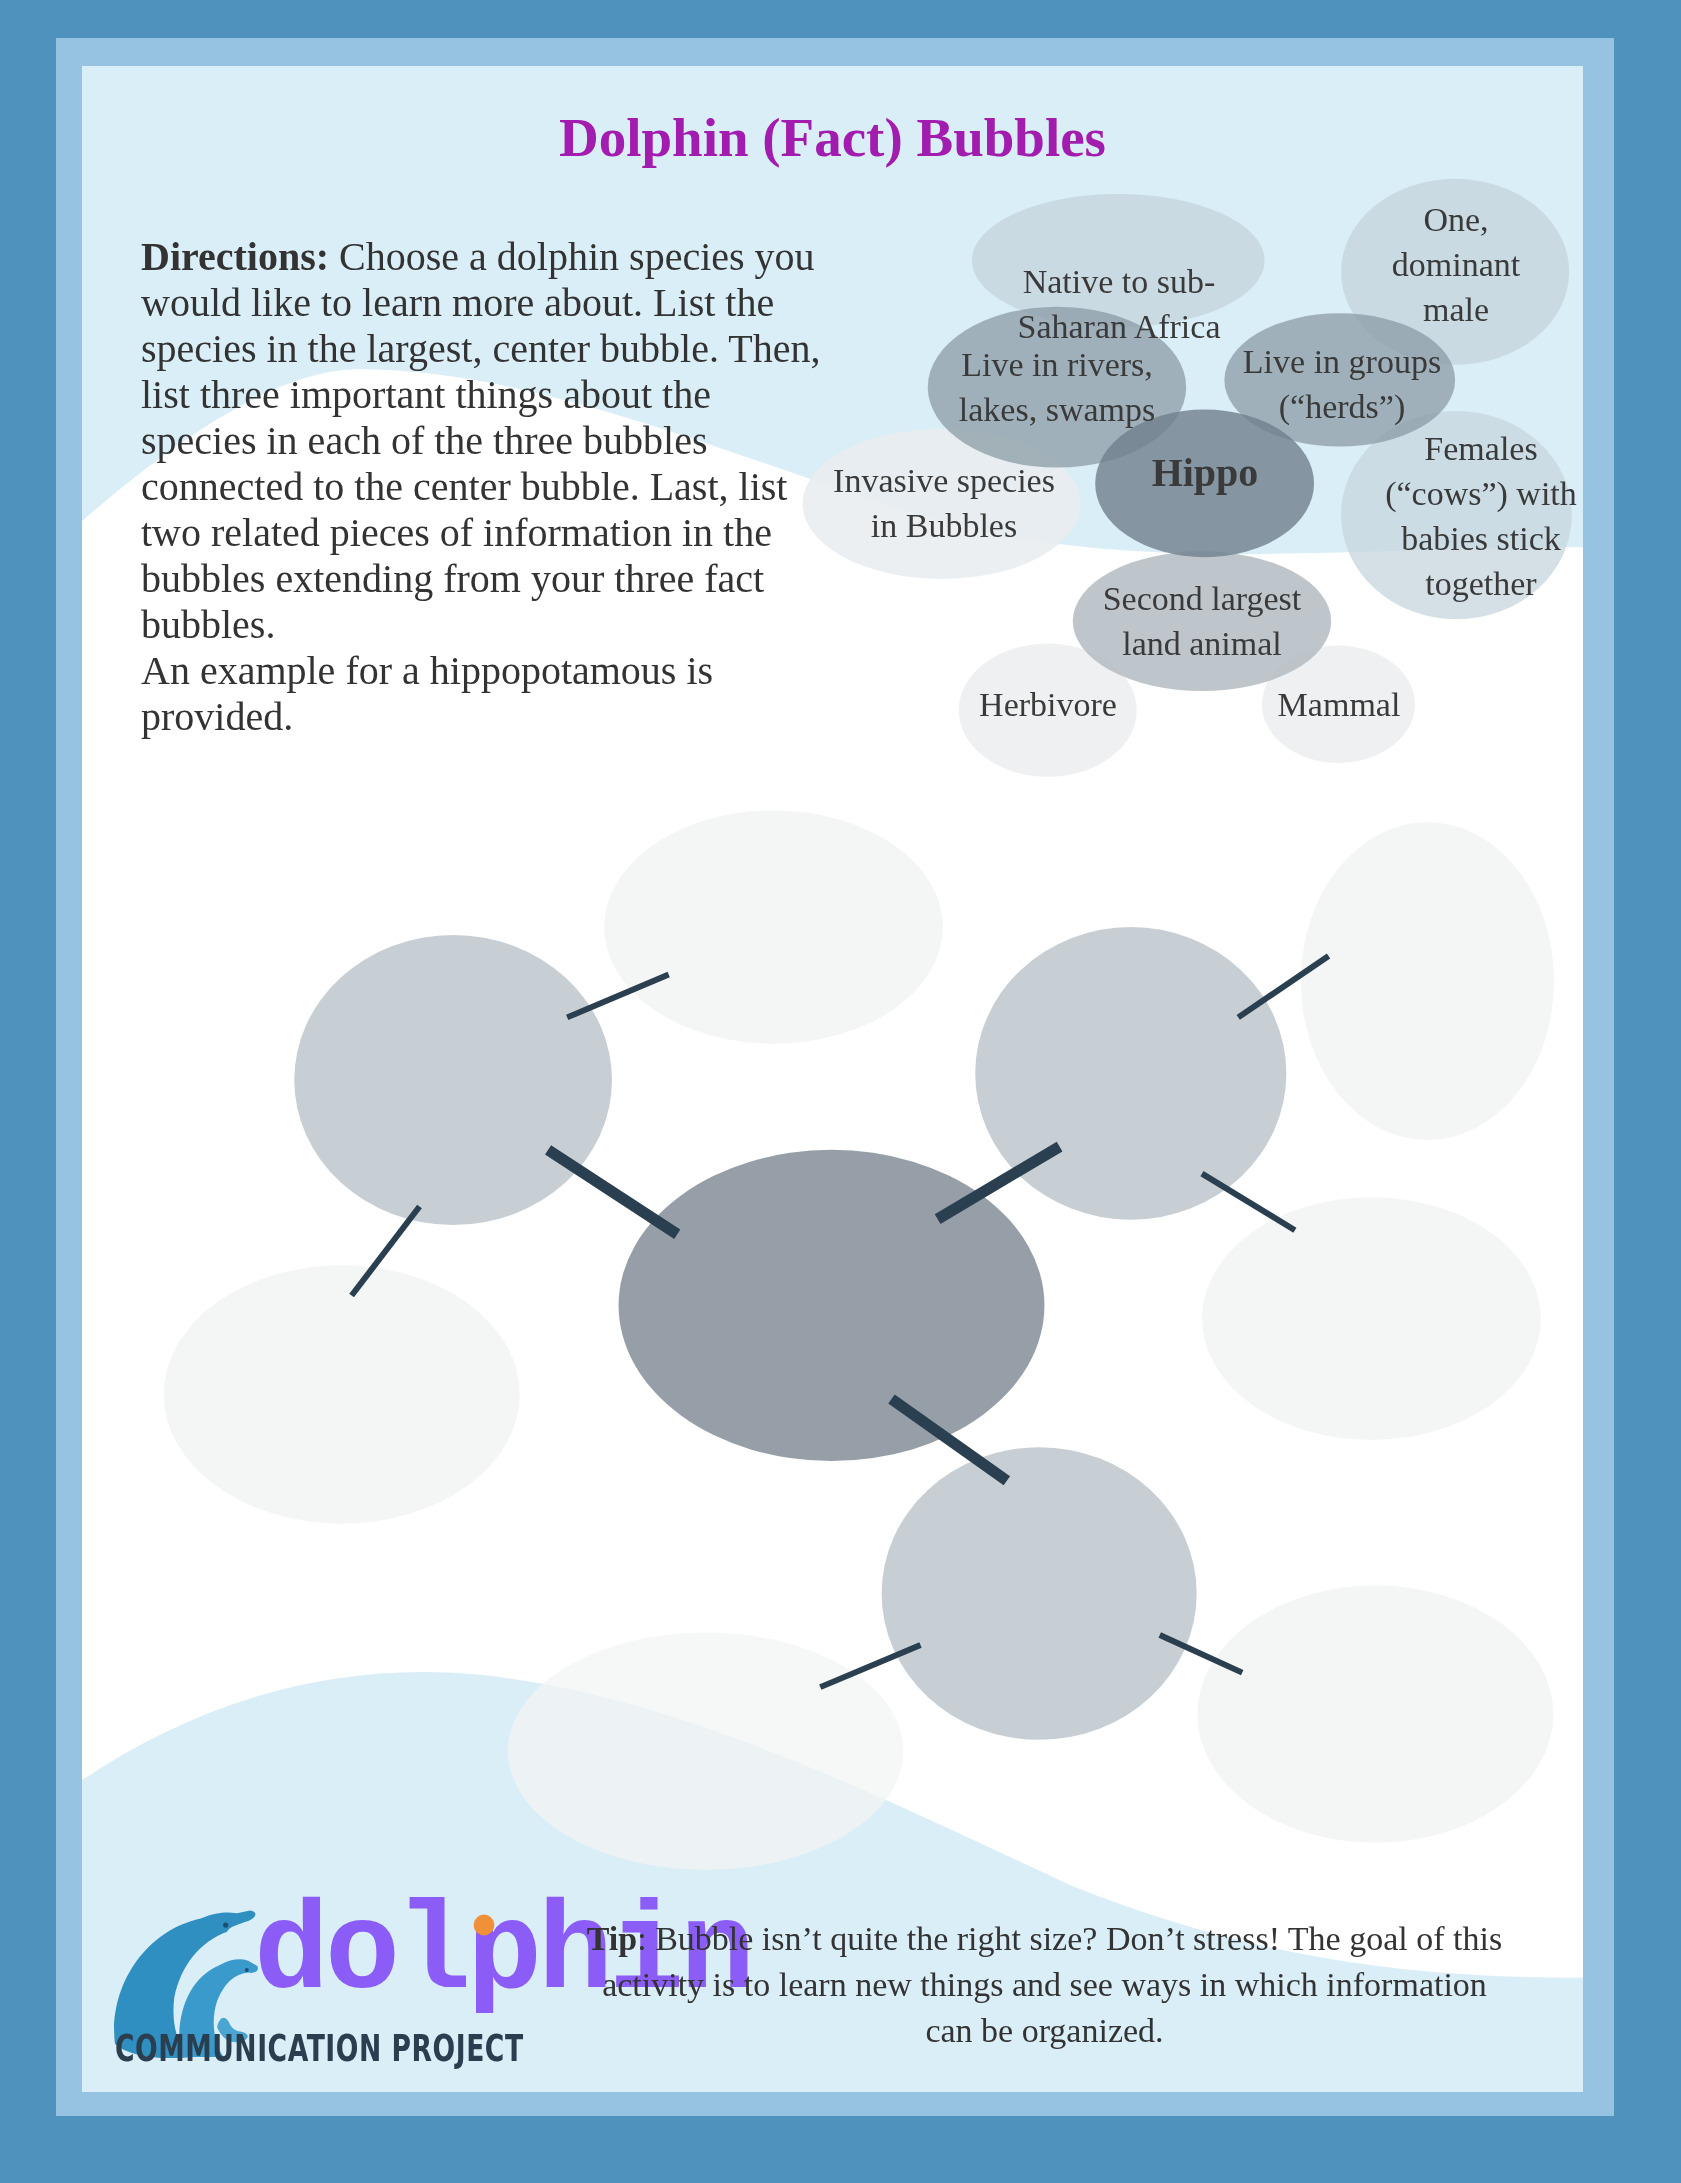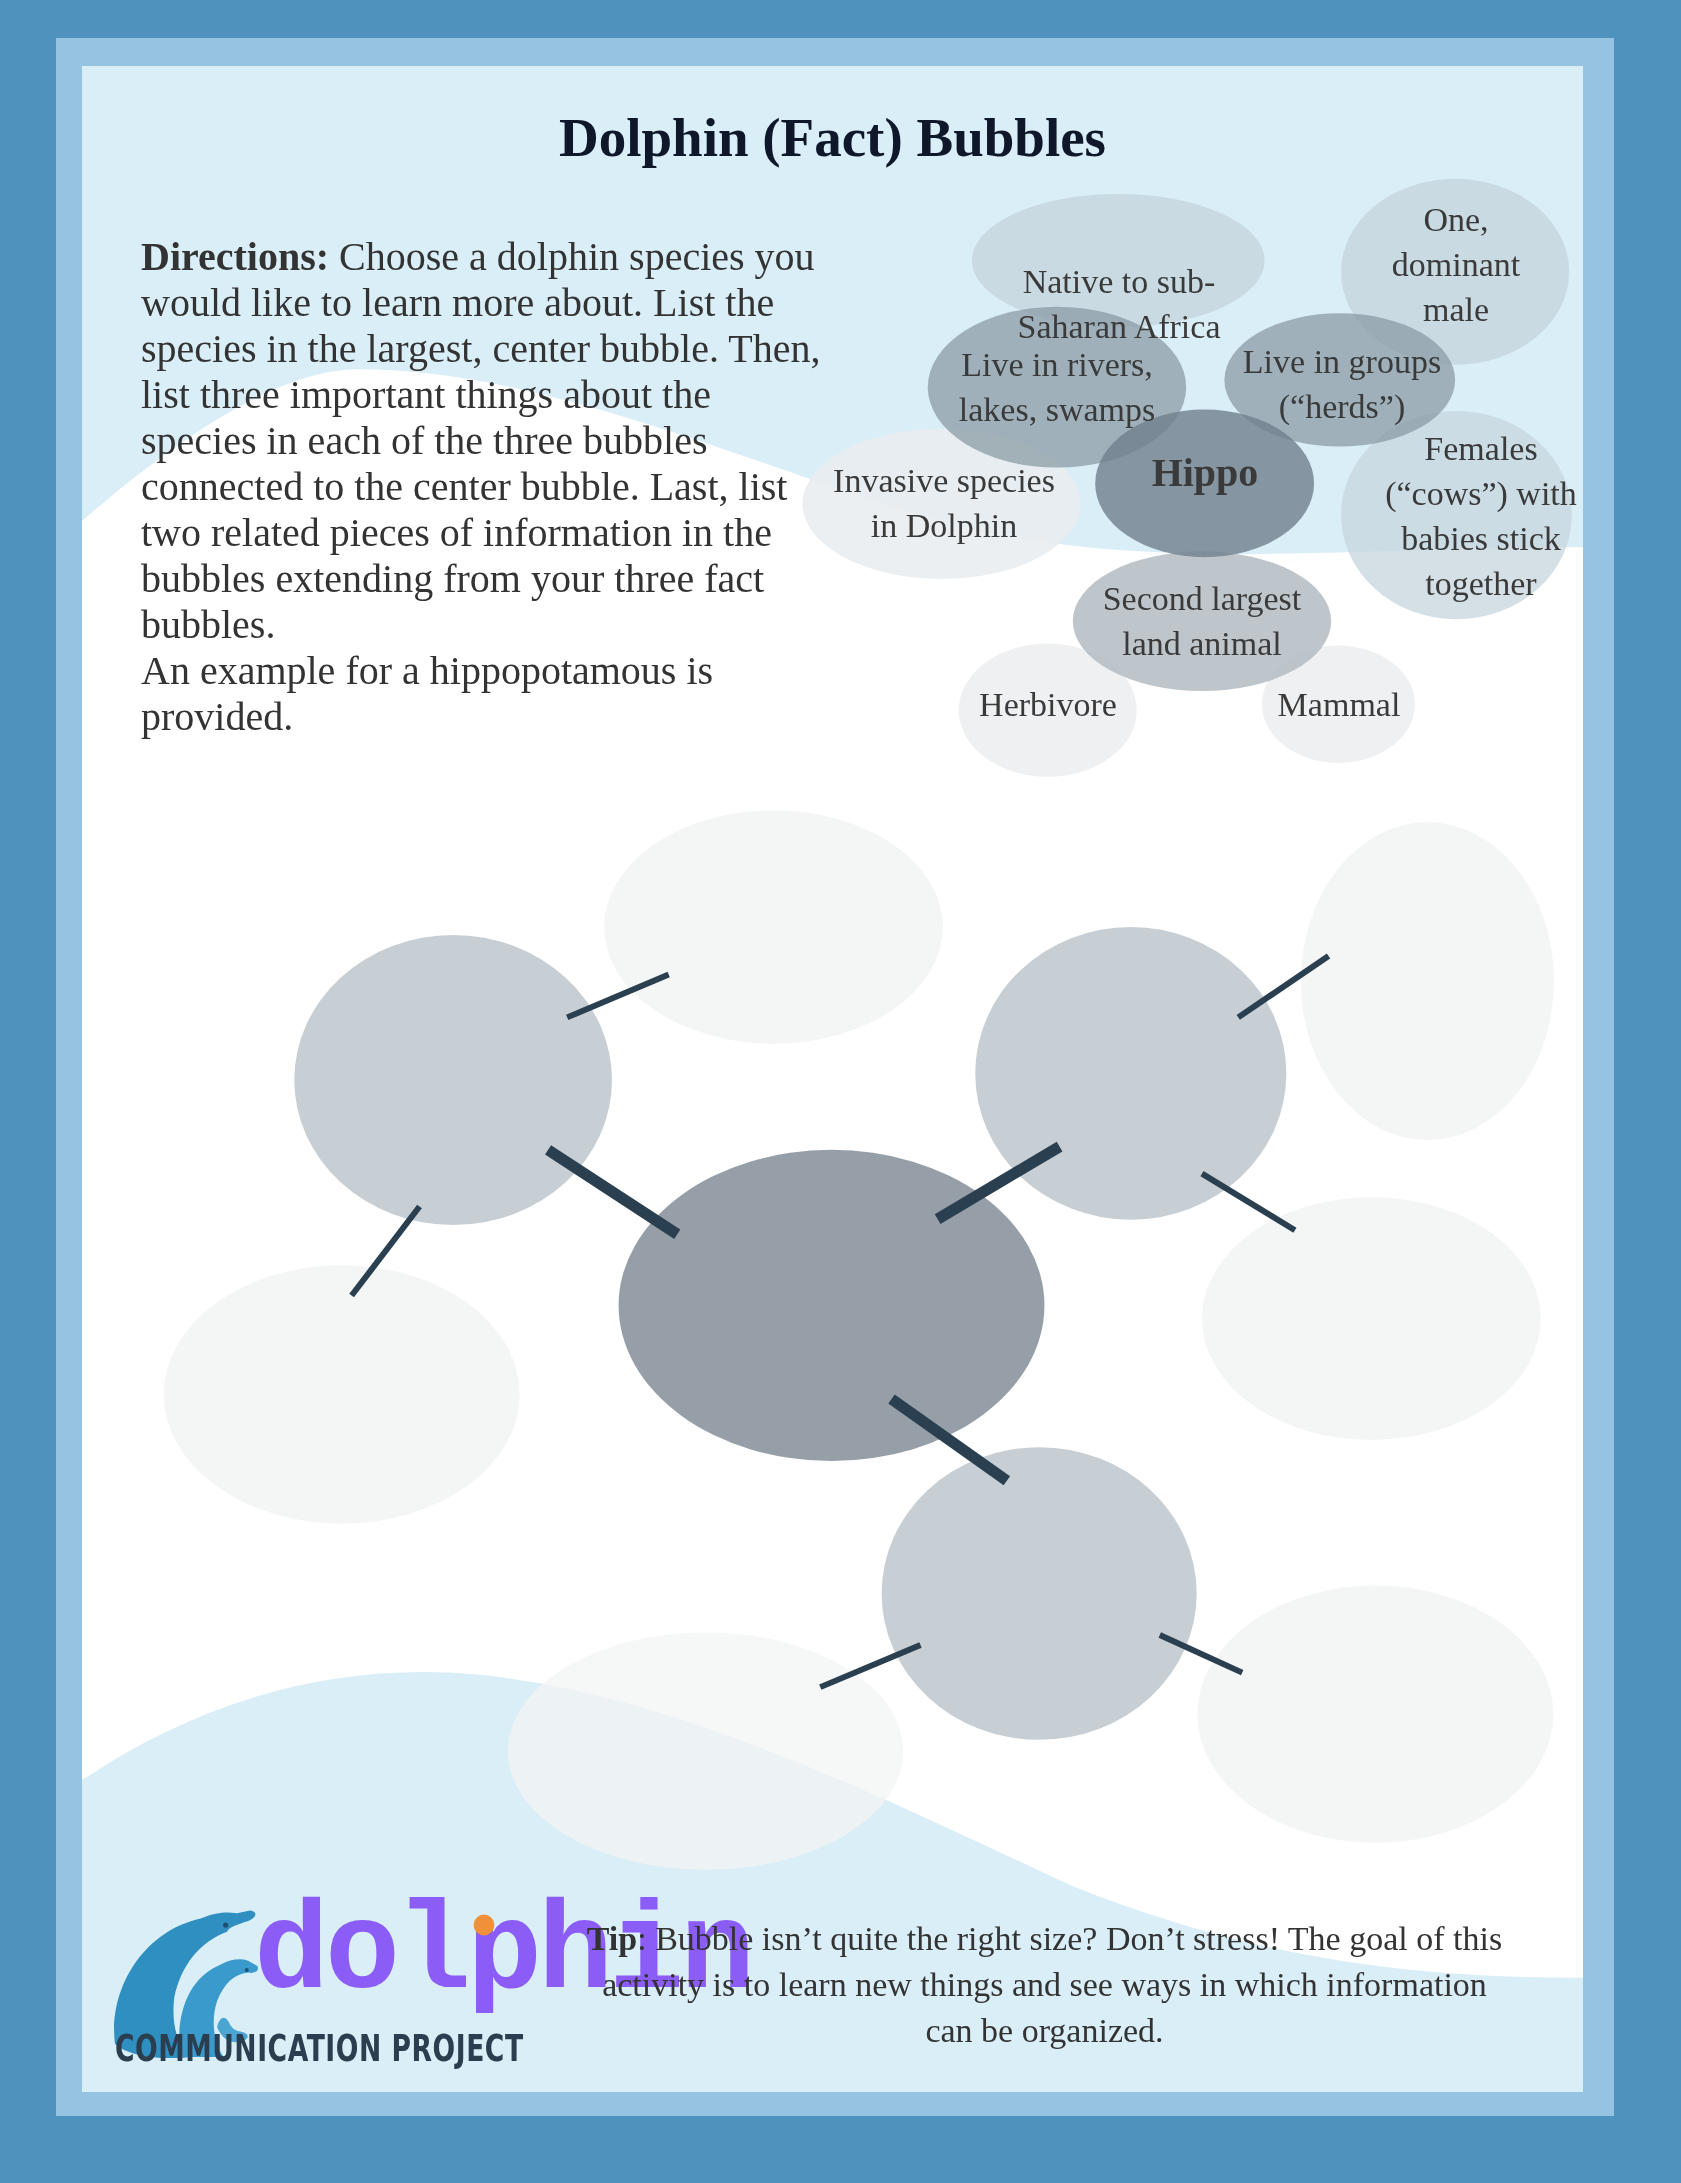--- a/index.html
+++ b/index.html
@@ -1,20 +1,20 @@
 <!DOCTYPE html>
 <html style="font-size:10.6px"><head>
 <meta charset="utf-8">
 <style>
   html, body { margin: 0; padding: 0; }
   body { width: 1681px; height: 2183px; position: relative; background: #4f92be; overflow: hidden; font-family: "Liberation Serif", "DejaVu Serif", serif; }
   .frame-light { position: absolute; left: 56px; top: 38px; width: 1558px; height: 2078px; background: #96c3e2; }
   .page { position: absolute; left: 82px; top: 66px; width: 1501px; height: 2026px; background: #daeef7; overflow: hidden; }
   .page svg.bg { position: absolute; left: 0; top: 0; }
-  .title { position: absolute; left: 0; top: 40px; width: 100%; text-align: center; font-size: 55px; font-weight: bold; color: #0f172a; }
+  .title { position: absolute; left: 0; top: 40px; width: 100%; text-align: center; font-size: 55px; font-weight: bold; color: #a21caf; }
   .directions { position: absolute; left: 59px; top: 168px; width: 686px; font-size: 40px; line-height: 46px; color: #333333; }
   .directions b { font-weight: bold; }
   .bubble-text { position: absolute; text-align: center; color: #3a3a3a; font-size: 34px; line-height: 45px; transform: translate(-50%, -50%); white-space: nowrap; }
   .bubble-text.bold { font-weight: bold; font-size: 40px; }
   .tip { position: absolute; left: 501px; top: 1850px; width: 923px; text-align: center; font-size: 34px; line-height: 46px; color: #333333; }
   .tip b { font-weight: bold; }
   .logo { position: absolute; left: 20px; top: 1846px; width: 462px; height: 158px; }
   .logo-word { position: absolute; left: 152px; top: -20px; font-family: Liberation Mono, monospace; font-weight: bold; font-size: 125px; letter-spacing: -4px; color: #8b5cf6; line-height: 125px; }
   .logo-sub { position: absolute; left: 13px; top: 115px; font-family: "DejaVu Sans", "Liberation Sans", sans-serif; font-weight: bold; font-size: 37px; color: #2b3e4f; letter-spacing: 0.7px; transform: scaleX(0.72); transform-origin: left top; white-space: nowrap; }
 </style>
@@ -96,21 +96,21 @@
     <div>Live in rivers,</div>
     <div>lakes, swamps</div>
   </div>
   <div class="bubble-text" style="left:1260px; top:318px;">
     <div>Live in groups</div>
     <div>(“herds”)</div>
   </div>
   <div class="bubble-text bold" style="left:1123px; top:406px;">Hippo</div>
   <div class="bubble-text" style="left:862px; top:437px;">
     <div>Invasive species</div>
-    <div>in Dolphin</div>
+    <div>in Bubbles</div>
   </div>
   <div class="bubble-text" style="left:1375px; top:450px;margin-left:24px;">
     <div>Females</div>
     <div>(“cows”) with</div>
     <div>babies stick</div>
     <div>together</div>
   </div>
   <div class="bubble-text" style="left:1120px; top:555px;">
     <div>Second largest</div>
     <div>land animal</div>

